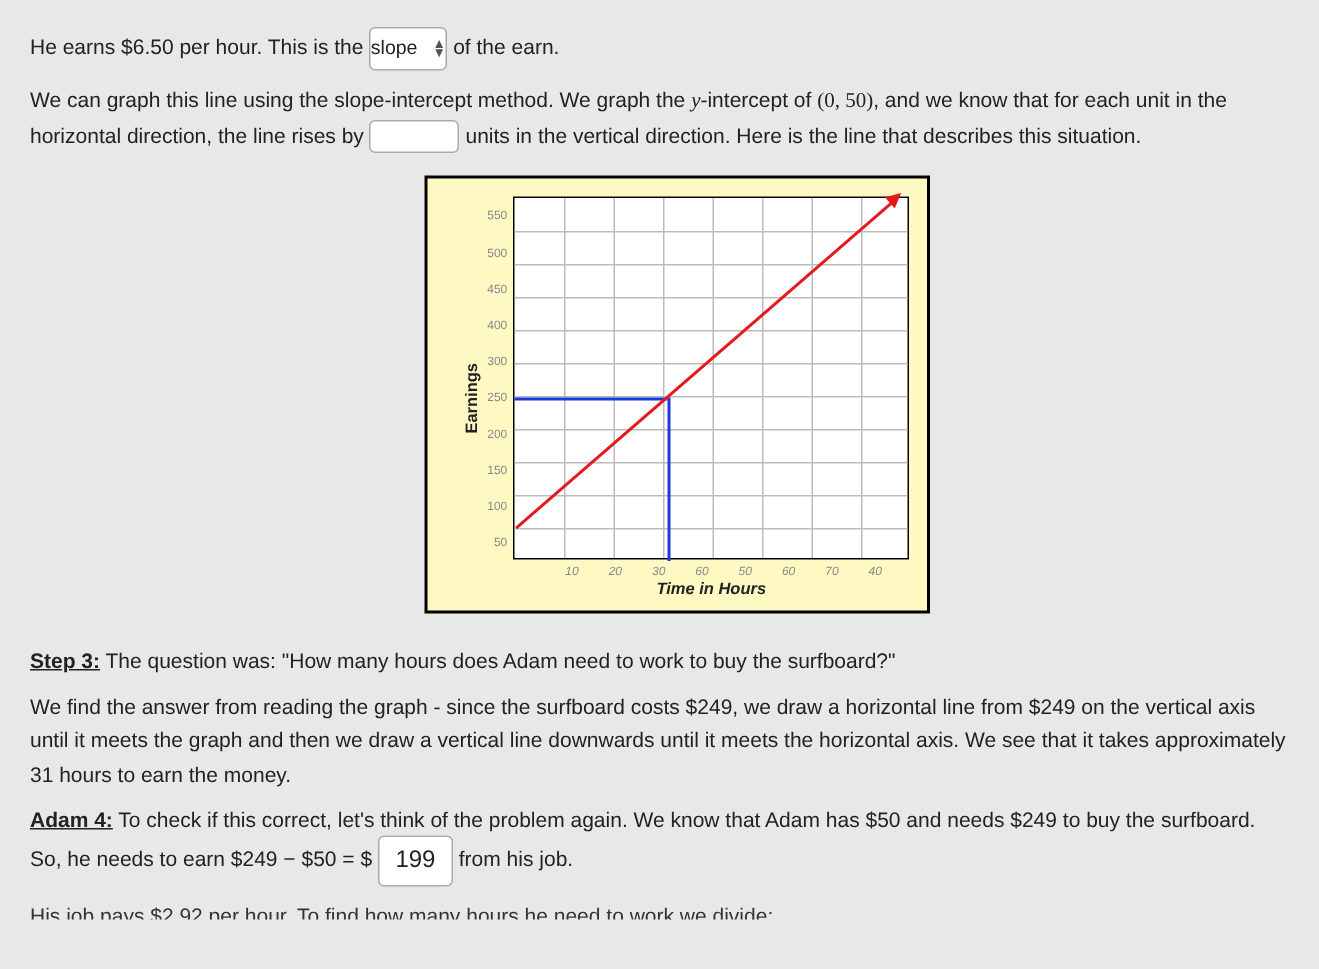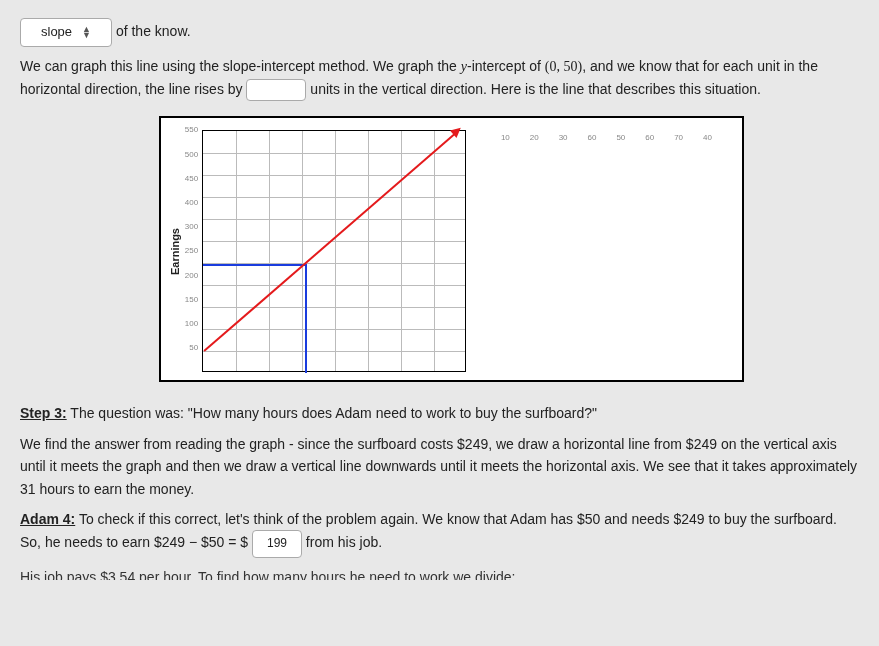--- a/index.html
+++ b/index.html
@@ -11,33 +11,33 @@
       font-size: 14px;
       width: 879px;
     }
     .line { margin: 8px 0; line-height: 1.6; }
     .inline-input {
       display: inline-block;
       border: 1px solid #aaa;
       border-radius: 4px;
       background: #fff;
       padding: 3px 8px;
-      font-size: 12px;
+      font-size: 16px;
       min-width: 50px;
       text-align: center;
       vertical-align: middle;
     }
     .inline-select {
       display: inline-flex;
       align-items: center;
       gap: 10px;
       border: 1px solid #aaa;
       border-radius: 4px;
       background: #fff;
-      padding: 3px 20px;
+      padding: 3px 0;
       font-size: 13px;
       vertical-align: middle;
     }
     .inline-select .updown {
       font-size: 9px;
       line-height: 6px;
       color: #555;
       display: flex;
       flex-direction: column;
     }
@@ -52,22 +52,22 @@
     }
     .math-it { font-style: italic; font-family: 'Times New Roman', serif; }
     .math { font-family: 'Times New Roman', serif; }
     .chart-wrap {
       display: flex;
       justify-content: center;
       margin: 15px 0 20px 0;
     }
     .chart-frame {
       border: 2px solid #000;
-      background: #ffffff;
-      padding: 12px 12px 8px 8px;
+      background: #fef9c3;
+      padding: 12px 12px 8px 24px;
       display: flex;
       flex-direction: column;
       align-items: center;
       margin-left: 24px;
     }
     .chart-body { display: flex; align-items: center; }
     .ylabel-rot {
       writing-mode: vertical-rl;
       transform: rotate(180deg);
       font-size: 11px;
@@ -79,21 +79,21 @@
       flex-direction: column;
       justify-content: space-between;
       height: 242px;
       margin-right: 4px;
       font-size: 8px;
       text-align: right;
       color: #888;
       padding-top: 0;
     }
     .yticks span { height: 0; line-height: 0; position: relative; top: 0; }
-    .plot-col { display: flex; flex-direction: row; }
+    .plot-col { display: flex; flex-direction: column; font-style: italic; }
     .plot {
       width: 264px;
       height: 242px;
       border: 1px solid #000;
       position: relative;
       background: #fff;
     }
     .gridline-h, .gridline-v { position: absolute; background: #bbb; }
     .gridline-h { width: 100%; height: 1px; left: 0; }
     .gridline-v { height: 100%; width: 1px; top: 0; }
@@ -128,28 +128,29 @@
       color: #333;
       margin-top: 8px;
       overflow: hidden;
       height: 14px;
     }
   </style>
 </head>
 <body>
 
 <div class="line">
+  <span>He earns $6.50 per hour. This is the</span>
   <span class="inline-select">
     <span>slope</span>
     <span class="updown">
         <span>▲</span>
         <span>▼</span>
       </span>
   </span>
-  <span>of the know.</span>
+  <span>of the earn.</span>
 </div>
 
 <div class="line">
   <span>We can graph this line using the slope-intercept method. We graph the </span><span class="math-it">y</span><span>-intercept of </span><span class="math">(0, 50)</span><span>, and we know that for each unit in the horizontal direction, the line rises by</span>
   <span class="empty-input"></span>
   <span>units in the vertical direction. Here is the line that describes this situation.</span>
 </div>
 
 <div class="chart-wrap">
   <div class="chart-frame">
@@ -195,31 +196,32 @@
         <div class="xticks">
           <span>10</span>
           <span>20</span>
           <span>30</span>
           <span>60</span>
           <span>50</span>
           <span>60</span>
           <span>70</span>
           <span>40</span>
         </div>
+        <div class="xlabel" style="text-align:center;">Time in Hours</div>
       </div>
     </div>
   </div>
 </div>
 
 <div class="line">
   <span class="step-label">Step 3:</span>
   <span>The question was: "How many hours does Adam need to work to buy the surfboard?"</span>
 </div>
 <div class="line">We find the answer from reading the graph - since the surfboard costs $249, we draw a horizontal line from $249 on the vertical axis until it meets the graph and then we draw a vertical line downwards until it meets the horizontal axis. We see that it takes approximately 31 hours to earn the money.</div>
 
 <div class="line">
   <span class="step-label">Adam 4:</span>
   <span>To check if this correct, let's think of the problem again. We know that Adam has $50 and needs $249 to buy the surfboard. So, he needs to earn $249 − $50 = $</span>
   <span class="inline-input">199</span>
   <span>from his job.</span>
 </div>
 
-<div class="line bottom-cut">His job pays $3.54 per hour. To find how many hours he need to work we divide:</div>
+<div class="line bottom-cut">His job pays $2.92 per hour. To find how many hours he need to work we divide:</div>
 
 </body></html>

